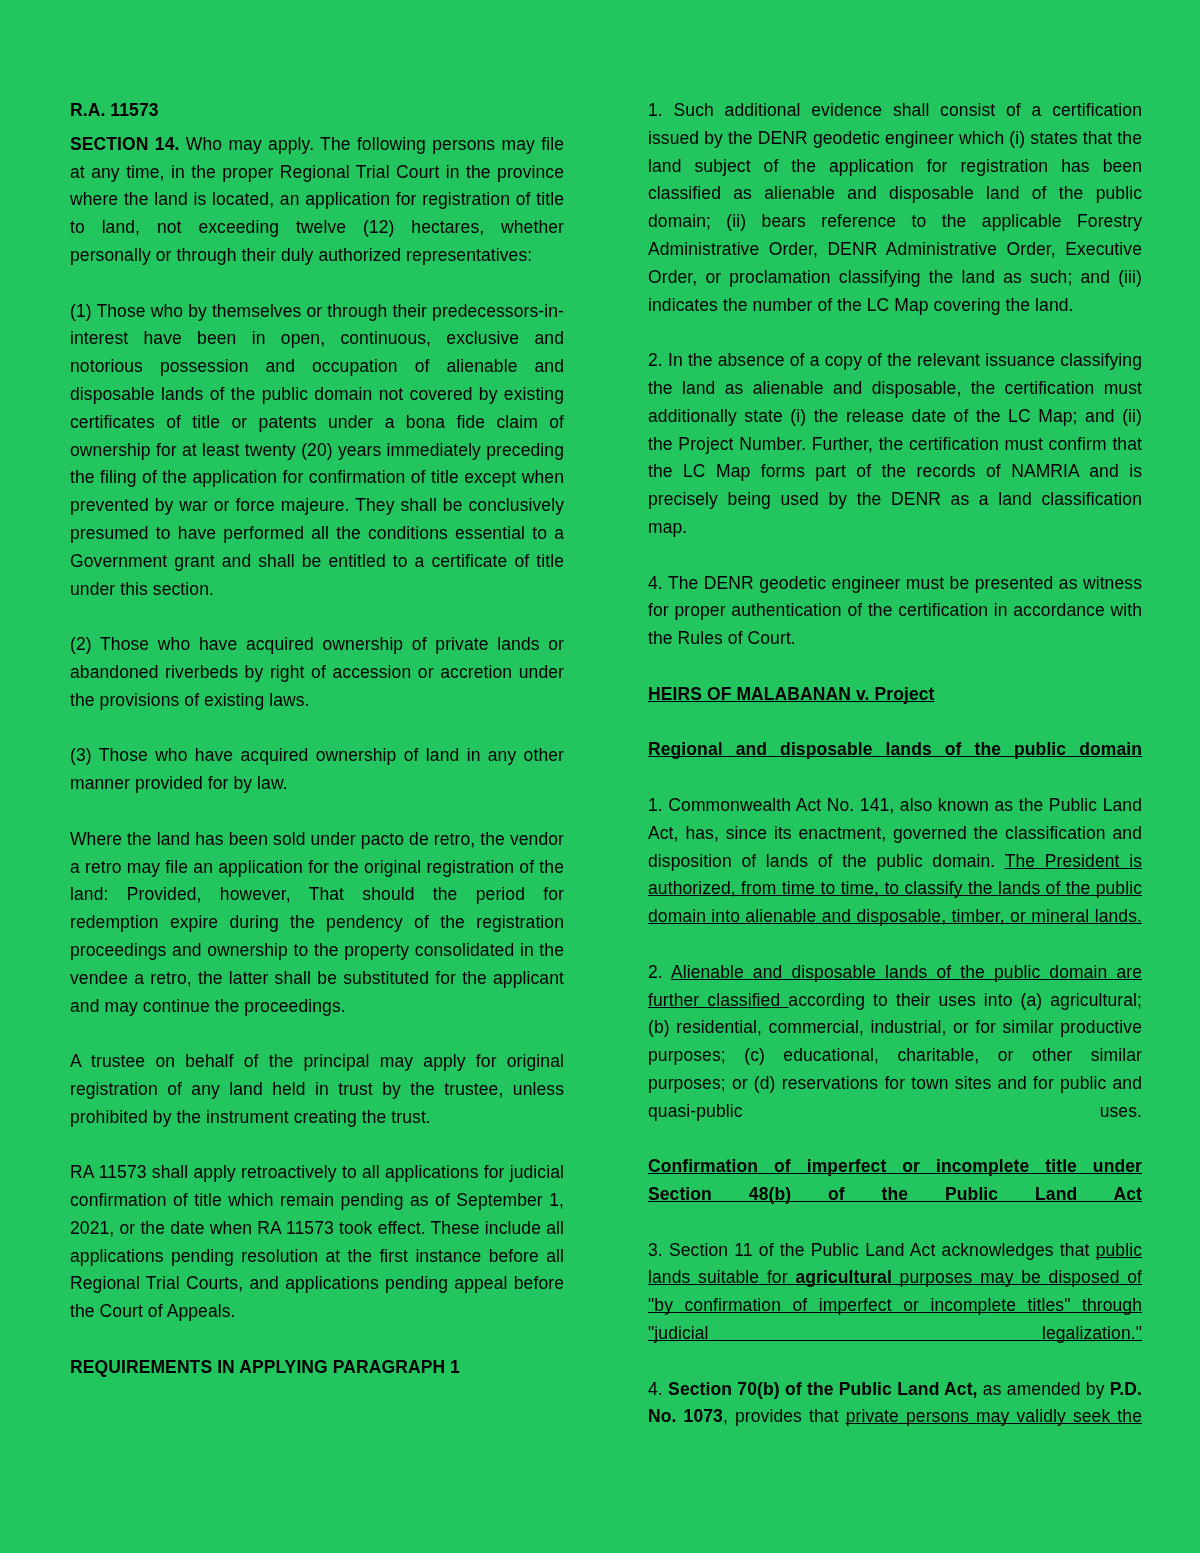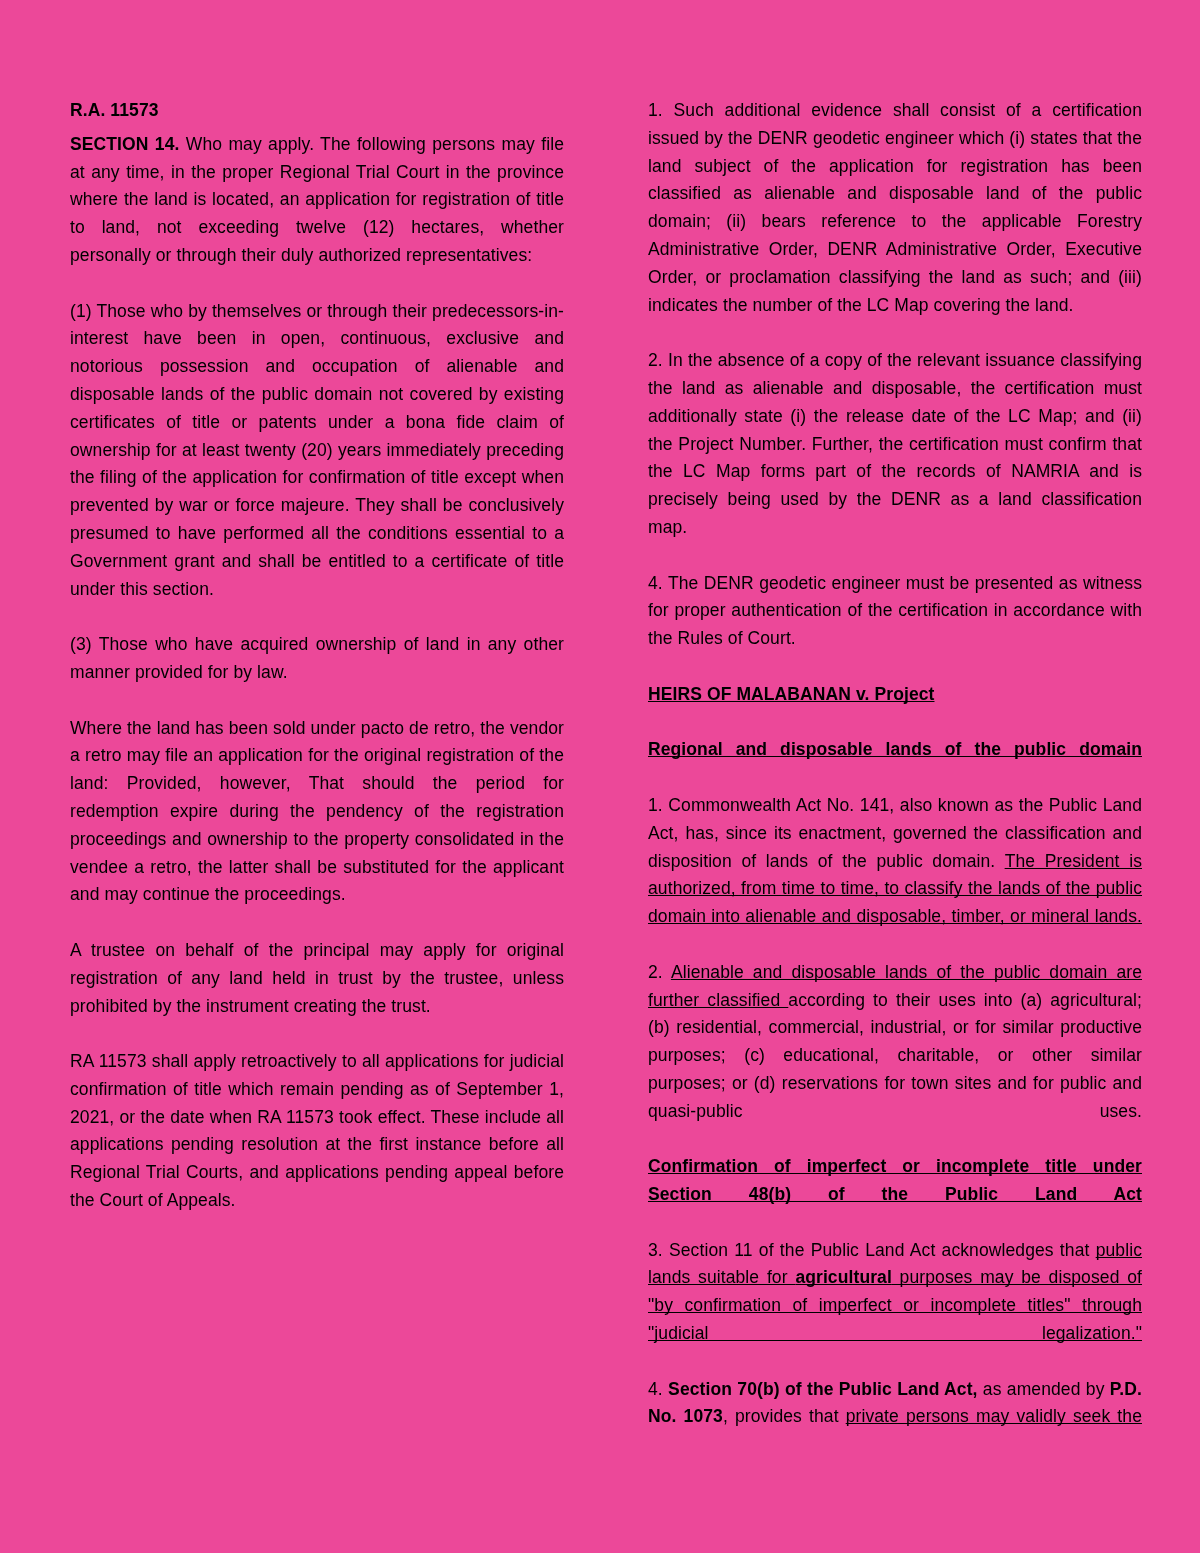--- a/index.html
+++ b/index.html
@@ -1,20 +1,20 @@
 <!DOCTYPE html>
 <html><head>
 <meta charset="utf-8">
 <style>
   html, body { margin: 0; padding: 0; background: #ffffff; }
   .page {
     position: relative;
     width: 1200px;
     height: 1553px;
-    background: #ec4899;
+    background: #22c55e;
     font-family: "Liberation Sans", sans-serif;
     color: #000000;
     overflow: hidden;
   }
   .col {
     position: absolute;
     top: 97px;
     width: 494px;
     font-size: 17.5px;
     line-height: 27.8px;
@@ -32,24 +32,26 @@
 </style>
 </head>
 <body>
 
 <div class="page">
 
   <div class="col col-left">
     <p class="tight"><b>R.A. 11573</b></p>
     <p><b>SECTION 14.</b> Who may apply. The following persons may file at any time, in the proper Regional Trial Court in the province where the land is located, an application for registration of title to land, not exceeding twelve (12) hectares, whether personally or through their duly authorized representatives:</p>
     <p>(1) Those who by themselves or through their predecessors-in-interest have been in open, continuous, exclusive and notorious possession and occupation of alienable and disposable lands of the public domain not covered by existing certificates of title or patents under a bona fide claim of ownership for at least twenty (20) years immediately preceding the filing of the application for confirmation of title except when prevented by war or force majeure. They shall be conclusively presumed to have performed all the conditions essential to a Government grant and shall be entitled to a certificate of title under this section.</p>
+    <p>(2) Those who have acquired ownership of private lands or abandoned riverbeds by right of accession or accretion under the provisions of existing laws.</p>
     <p>(3) Those who have acquired ownership of land in any other manner provided for by law.</p>
     <p>Where the land has been sold under pacto de retro, the vendor a retro may file an application for the original registration of the land: Provided, however, That should the period for redemption expire during the pendency of the registration proceedings and ownership to the property consolidated in the vendee a retro, the latter shall be substituted for the applicant and may continue the proceedings.</p>
     <p>A trustee on behalf of the principal may apply for original registration of any land held in trust by the trustee, unless prohibited by the instrument creating the trust.</p>
     <p>RA 11573 shall apply retroactively to all applications for judicial confirmation of title which remain pending as of September 1, 2021, or the date when RA 11573 took effect. These include all applications pending resolution at the first instance before all Regional Trial Courts, and applications pending appeal before the Court of Appeals.</p>
+    <p><b>REQUIREMENTS IN APPLYING PARAGRAPH 1</b></p>
   </div>
 
   <div class="col col-right">
     <p>1. Such additional evidence shall consist of a certification issued by the DENR geodetic engineer which (i) states that the land subject of the application for registration has been classified as alienable and disposable land of the public domain; (ii) bears reference to the applicable Forestry Administrative Order, DENR Administrative Order, Executive Order, or proclamation classifying the land as such; and (iii) indicates the number of the LC Map covering the land.</p>
     <p>2. In the absence of a copy of the relevant issuance classifying the land as alienable and disposable, the certification must additionally state (i) the release date of the LC Map; and (ii) the Project Number. Further, the certification must confirm that the LC Map forms part of the records of NAMRIA and is precisely being used by the DENR as a land classification map.</p>
     <p>4. The DENR geodetic engineer must be presented as witness for proper authentication of the certification in accordance with the Rules of Court.</p>
     <p class="extra-gap"><b><u>HEIRS OF MALABANAN v. Project</u></b></p>
     <p class="justify-last"><b><u>Regional and disposable lands of the public domain</u></b></p>
     <p class="justify-last">1. Commonwealth Act No. 141, also known as the Public Land Act, has, since its enactment, governed the classification and disposition of lands of the public domain. <u>The President is authorized, from time to time, to classify the lands of the public domain into alienable and disposable, timber, or mineral lands.</u></p>
     <p class="justify-last">2. <u>Alienable and disposable lands of the public domain are further classified </u>according to their uses into (a) agricultural; (b) residential, commercial, industrial, or for similar productive purposes; (c) educational, charitable, or other similar purposes; or (d) reservations for town sites and for public and quasi-public uses.</p>

